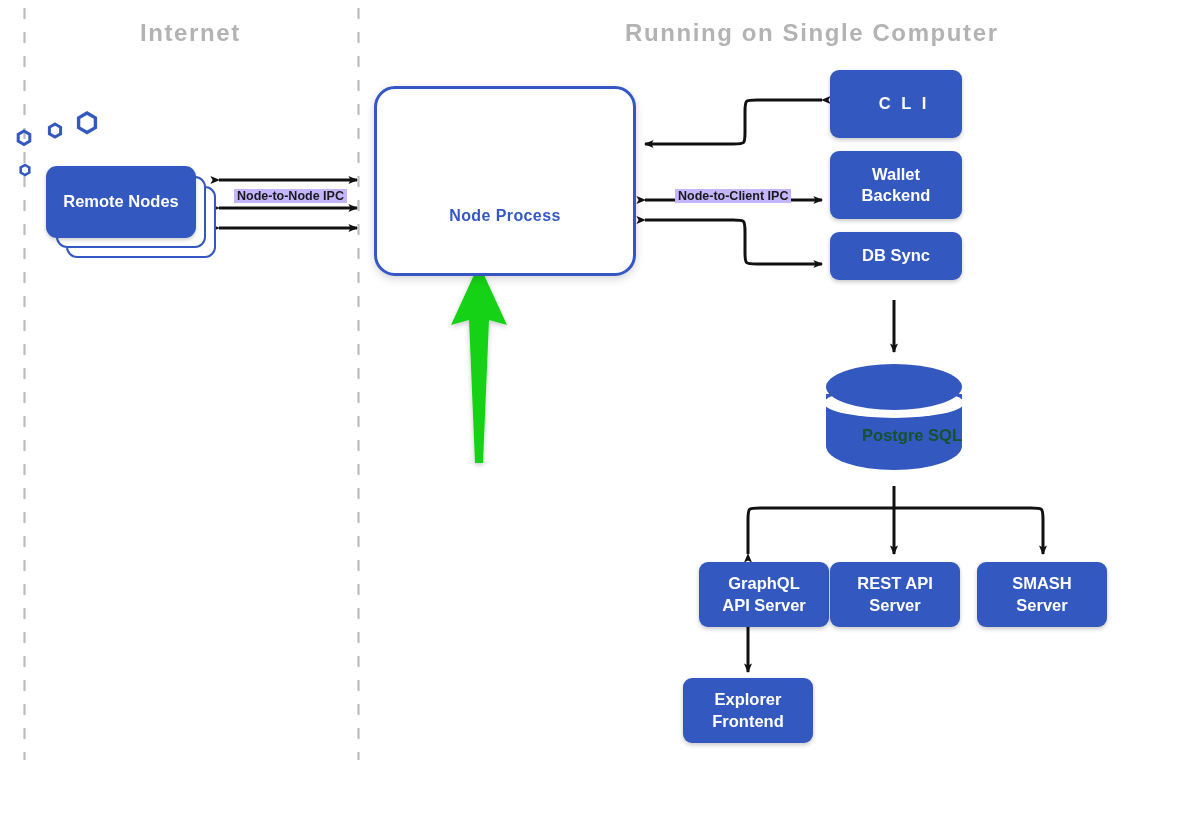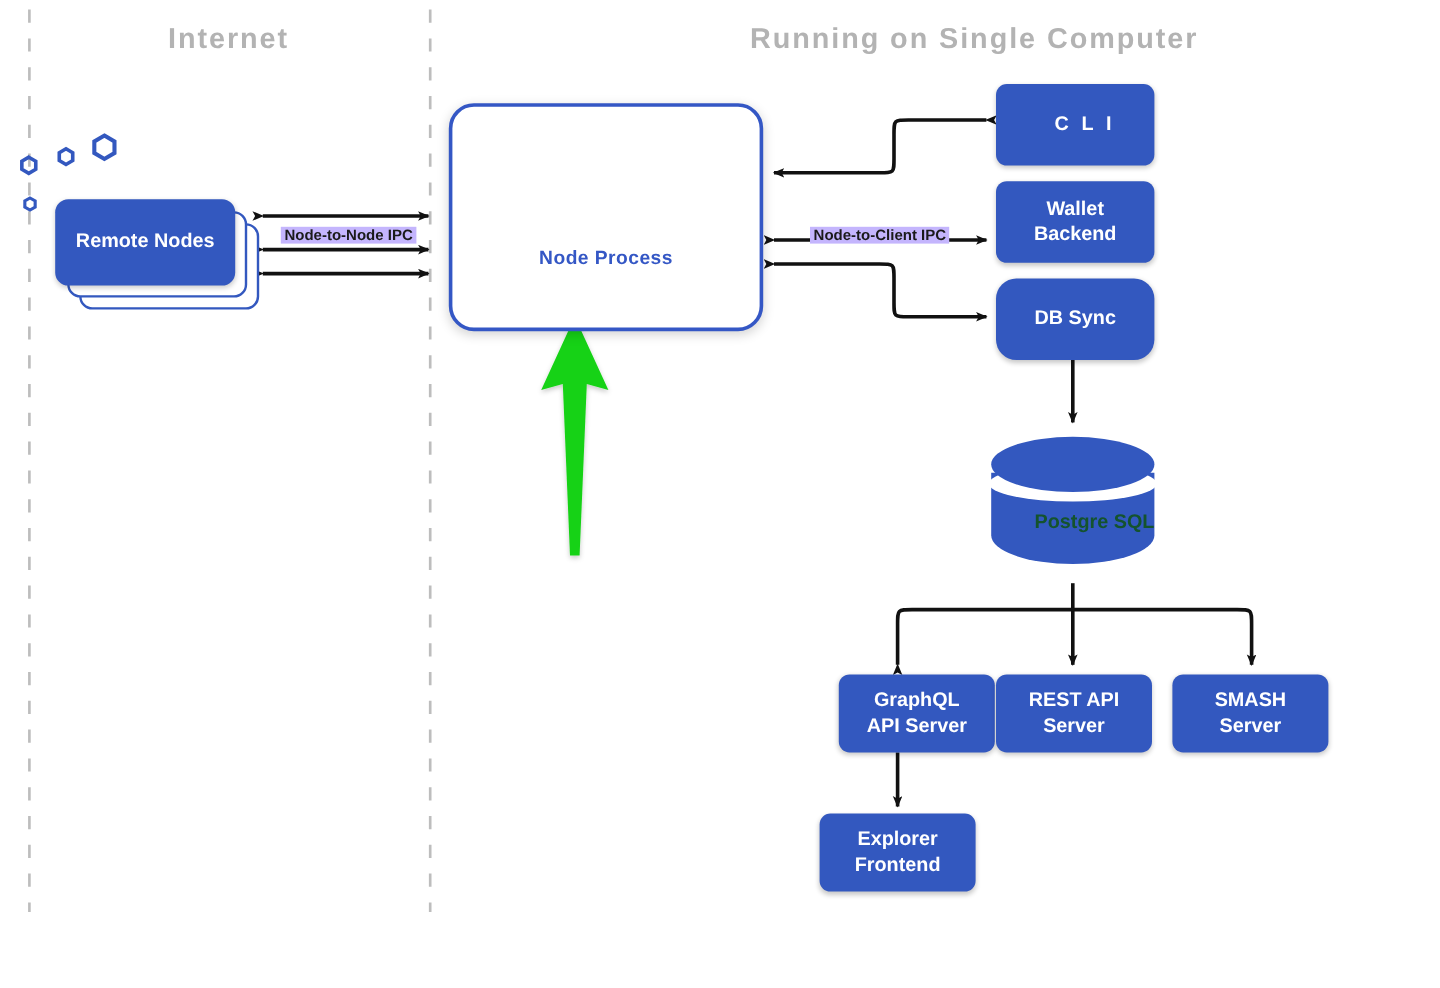--- a/index.html
+++ b/index.html
@@ -223,21 +223,21 @@
     <span>C L I</span>
   </div>
 
   <div class="bluebox" style="left:830px;top:151px;width:132px;height:68px;">
     <div>
       <span>Wallet</span>
       <span>Backend</span>
     </div>
   </div>
 
-  <div class="bluebox" style="left:830px;top:232px;width:132px;height:68px;border-radius:17px;">
+  <div class="bluebox" style="left:830px;top:232px;width:132px;height:48px;">
     <span>DB Sync</span>
   </div>
 
   <div id="postgres">
     <div id="pg-body"></div>
     <div id="pg-gap"></div>
     <div id="pg-top"></div>
     <div id="pg-label">Postgre SQL</div>
   </div>
 

